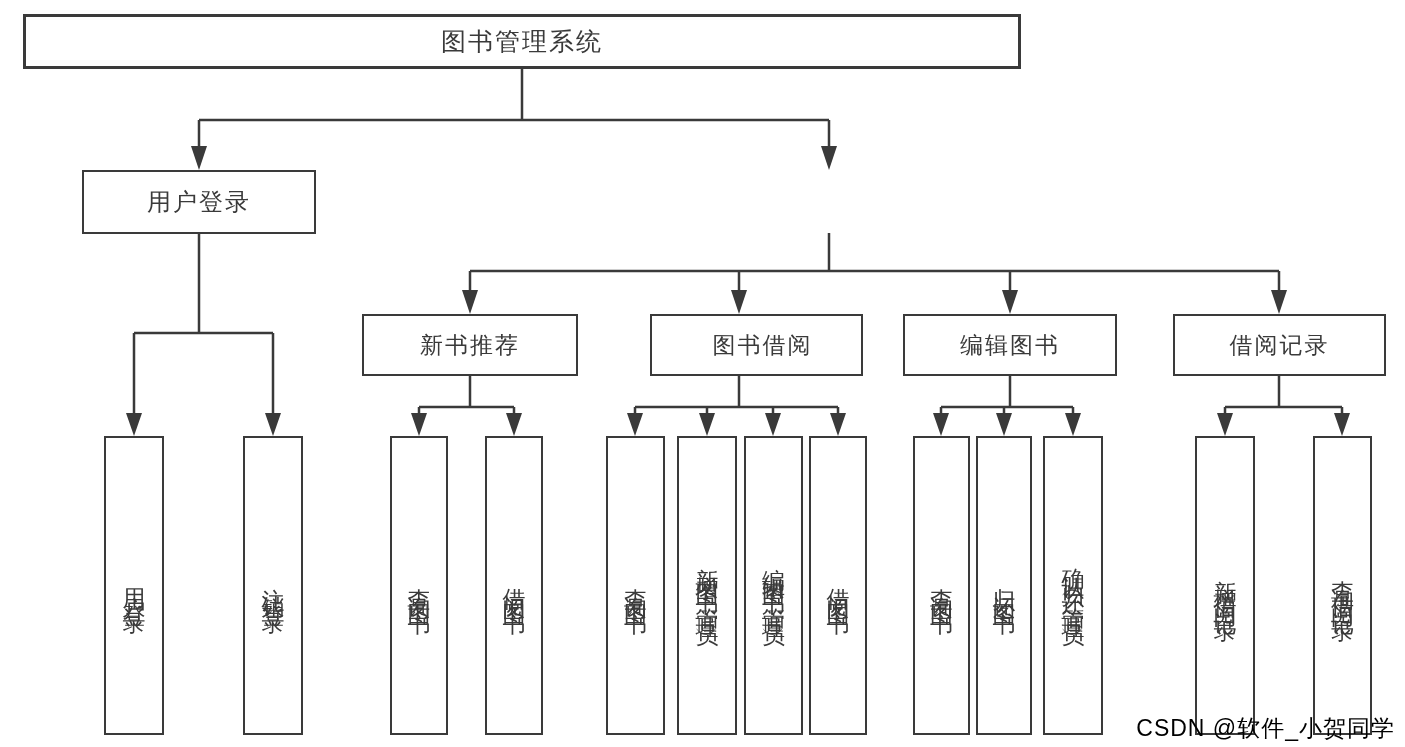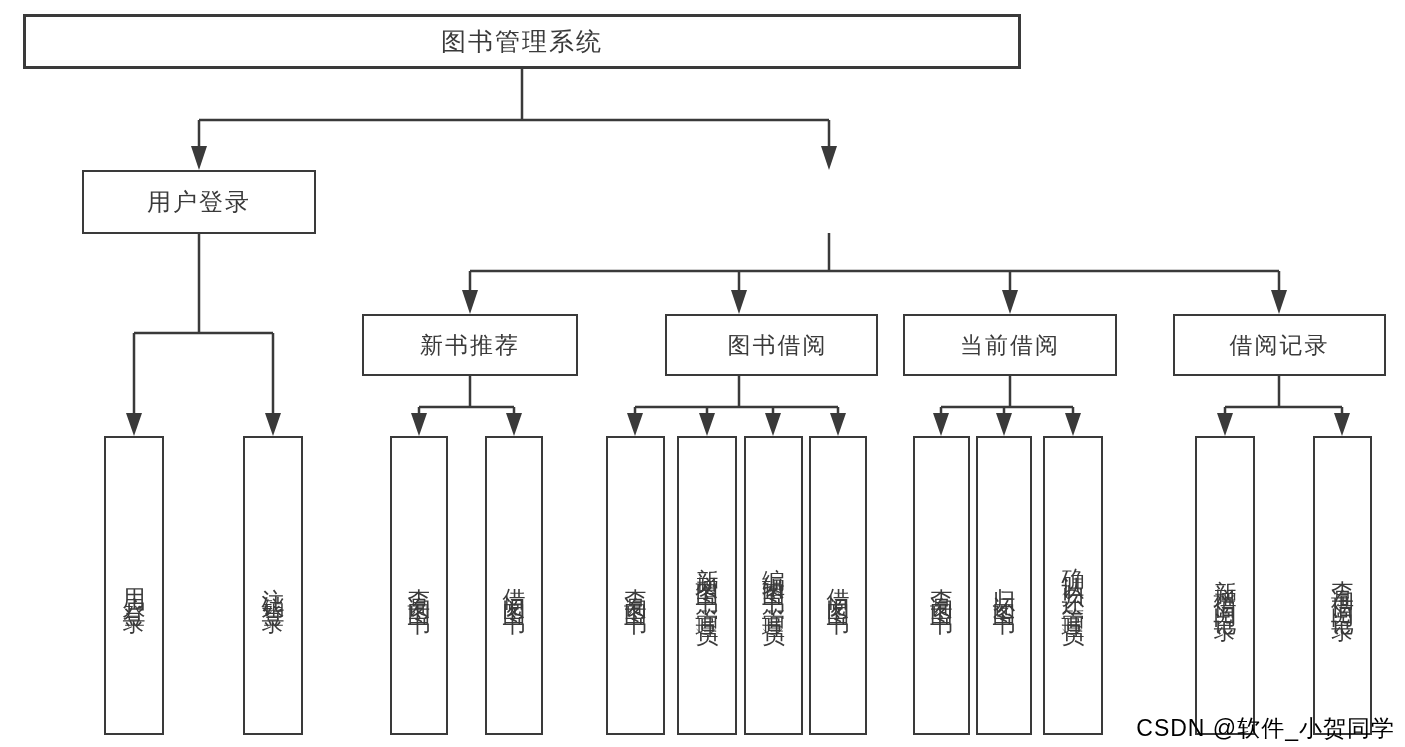--- a/index.html
+++ b/index.html
@@ -86,22 +86,22 @@
     <polygon points="1065,413 1081,413 1073,436"></polygon>
     <polygon points="1217,413 1233,413 1225,436"></polygon>
     <polygon points="1334,413 1350,413 1342,436"></polygon>
   </svg>
 
   <div class="hbox root" style="left:23px;top:14px;width:998px;height:55px;">图书管理系统</div>
 
   <div class="hbox" style="left:82px;top:170px;width:234px;height:64px;">用户登录</div>
 
   <div class="hbox l3" style="left:362px;top:314px;width:216px;height:62px;">新书推荐</div>
-  <div class="hbox l3" style="left:665px;top:314px;width:213px;height:62px;padding-left:12px;">图书借阅</div>
-  <div class="hbox l3" style="left:903px;top:314px;width:214px;height:62px;">当前借阅</div>
+  <div class="hbox l3" style="left:650px;top:314px;width:213px;height:62px;padding-left:12px;">图书借阅</div>
+  <div class="hbox l3" style="left:903px;top:314px;width:214px;height:62px;">编辑图书</div>
   <div class="hbox l3" style="left:1173px;top:314px;width:213px;height:62px;">借阅记录</div>
 
   <div class="leaf" style="left:104px;width:60px;">
     <span class="vtext">用户登录</span>
   </div>
   <div class="leaf" style="left:243px;width:60px;">
     <span class="vtext">注销登录</span>
   </div>
 
   <div class="leaf" style="left:390px;width:58px;">

